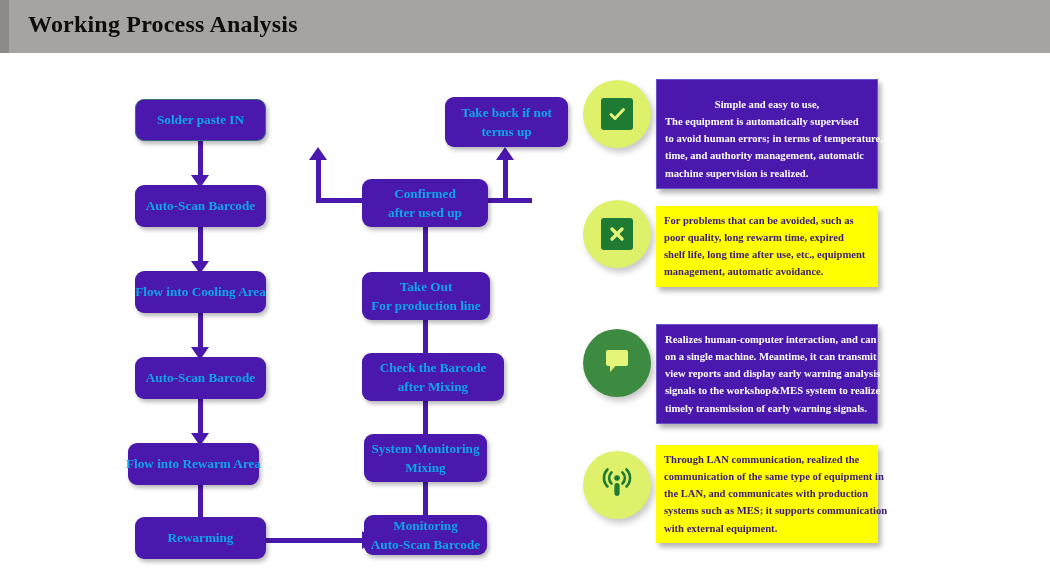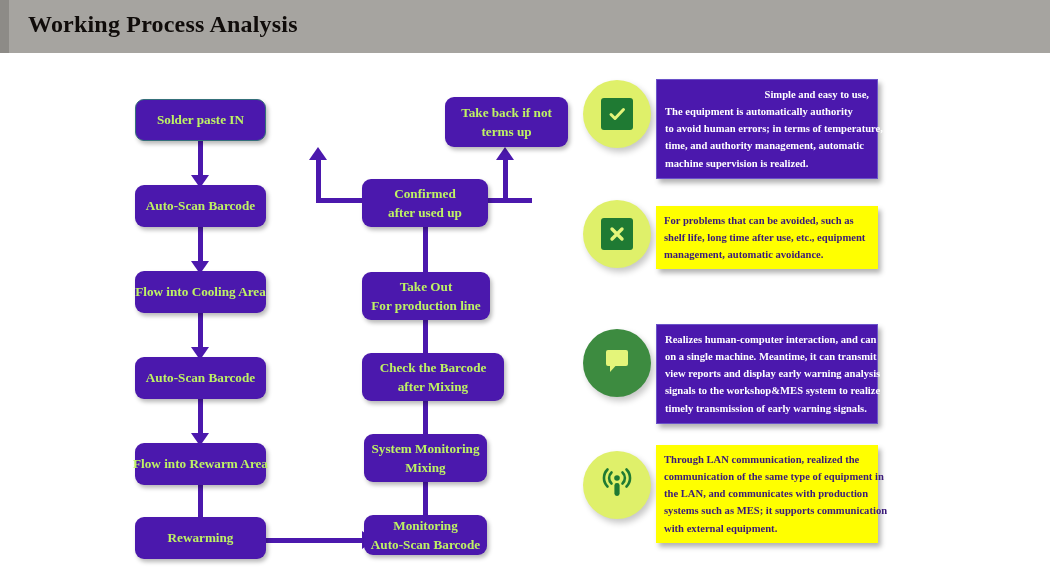--- a/index.html
+++ b/index.html
@@ -28,21 +28,21 @@
     font-family:"Liberation Serif","DejaVu Serif",serif;
   }
 
   
   #flow-canvas { position:absolute; left:0; top:53px; width:580px; height:527px; }
 
   .flow-box {
     position:absolute;
     background:#4b18ad;
     border-radius:9px;
-    color:#bef264;
+    color:#0ea5e9;
     font-weight:bold;
     font-size:13.2px;
     line-height:1.45;
     text-align:center;
     display:flex; flex-direction:column;
     align-items:center; justify-content:center;
     box-shadow:2px 3px 4px rgba(0,0,0,0.28);
     padding:8px 4px;
     font-family:"Liberation Serif","DejaVu Serif",serif;
   }
@@ -79,21 +79,21 @@
   .info-box {
     position:absolute; left:78px;
     padding:6px 8px 6px 8px;
     font-size:10.6px; font-weight:bold; line-height:1.62;
     box-shadow:3px 4px 5px rgba(0,0,0,0.3);
     font-family:"Liberation Serif","DejaVu Serif",serif;
   }
   .info-purple { background:#4b18ad; color:#ffffff; border:1.4px solid #6a52c9; }
   .info-yellow { background:#ffff00; color:#3a1a7a; }
   .info-box .t  { display:block; white-space:nowrap; }
-  .info-box .t.center { text-align:right; }
+  .info-box .t.center { text-align:center;margin-top:10px; }
 </style>
 </head>
 <body>
 
 <div id="header-bar">
   <div id="header-accent"></div>
   <div id="page-title">Working Process Analysis</div>
 </div>
 
 <div id="flow-canvas">
@@ -145,21 +145,21 @@
   </div>
 
   <div class="flow-box" style="left:135px; top:218px; width:131px; height:42px;">
     <span class="ln">Flow into Cooling Area</span>
   </div>
 
   <div class="flow-box" style="left:135px; top:304px; width:131px; height:42px;">
     <span class="ln">Auto-Scan Barcode</span>
   </div>
 
-  <div class="flow-box" style="left:135px; top:390px; width:131px; height:42px;">
+  <div class="flow-box" style="left:128px; top:390px; width:131px; height:42px;">
     <span class="ln">Flow into Rewarm Area</span>
   </div>
 
   <div class="flow-box" style="left:135px; top:464px; width:131px; height:42px;">
     <span class="ln">Rewarming</span>
   </div>
 
   <div class="flow-box" style="left:364px; top:462px; width:123px; height:40px;">
     <span class="ln">Monitoring</span>
     <span class="ln">Auto-Scan Barcode</span>
@@ -197,37 +197,38 @@
   <div class="info-row" style="top:27px;">
     <div class="icon-badge badge-lime" style="top:0;">
       <div class="sq-icon">
         <svg width="20" height="20" viewBox="0 0 20 20" aria-hidden="true">
           <path d="M4 10.5 L8 14.5 L16.5 5.5" stroke="#e4f57a" stroke-width="3" fill="none" stroke-linecap="round" stroke-linejoin="round"></path>
         </svg>
       </div>
     </div>
     <div class="info-box info-purple" style="top:-1px; width:222px;">
       <span class="t center">Simple and easy to use,</span>
-      <span class="t">The equipment is automatically authority</span>
+      <span class="t">The equipment is automatically supervised</span>
       <span class="t">to avoid human errors; in terms of temperature,</span>
       <span class="t">time, and authority management, automatic</span>
       <span class="t">machine supervision is realized.</span>
     </div>
   </div>
 
   <div class="info-row" style="top:147px;">
     <div class="icon-badge badge-lime" style="top:0;">
       <div class="sq-icon">
         <svg width="20" height="20" viewBox="0 0 20 20" aria-hidden="true">
           <path d="M5 5 L15 15 M15 5 L5 15" stroke="#e4f57a" stroke-width="3.4" fill="none" stroke-linecap="round"></path>
         </svg>
       </div>
     </div>
     <div class="info-box info-yellow" style="top:6px; width:222px;">
       <span class="t">For problems that can be avoided, such as</span>
+      <span class="t">poor quality, long rewarm time, expired</span>
       <span class="t">shelf life, long time after use, etc., equipment</span>
       <span class="t"> management, automatic avoidance.</span>
     </div>
   </div>
 
   <div class="info-row" style="top:276px;">
     <div class="icon-badge badge-green" style="top:0;">
       <div>
         <svg width="30" height="28" viewBox="0 0 30 28" aria-hidden="true">
           <rect x="4" y="3" width="22" height="16" rx="2" fill="#e4f57a"></rect>

